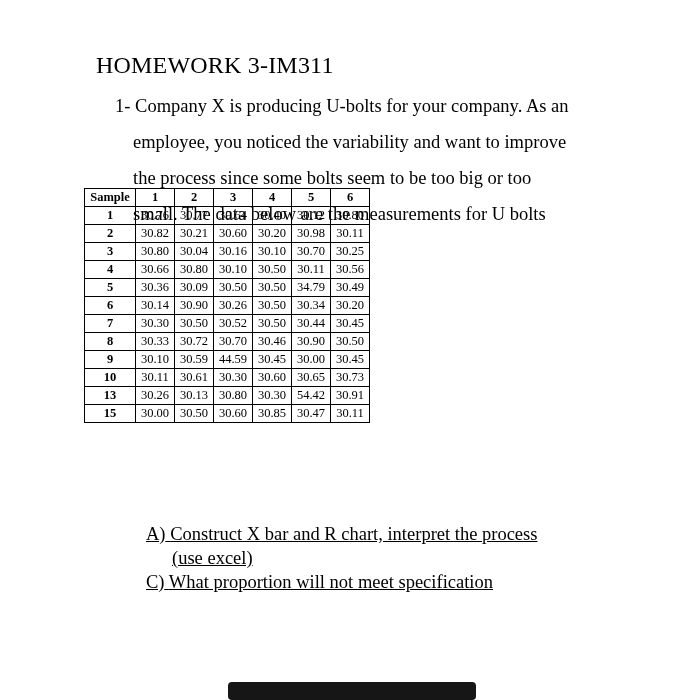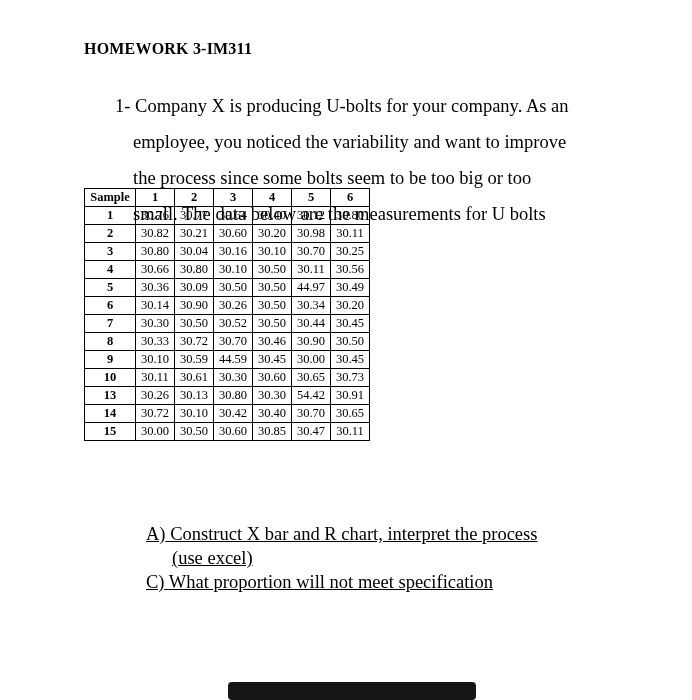--- a/index.html
+++ b/index.html
@@ -17,23 +17,23 @@
     position: relative;
     width: 692px;
     height: 700px;
     background: #ffffff;
     overflow: hidden;
   }
   .title {
     position: absolute;
     left: 84px;
     top: 40px;
-    margin: 0;
-    font-size: 16px;
-    font-weight: bold;
+    margin: 12px;
+    font-size: 24px;
+    font-weight: normal;
     letter-spacing: 0.2px;
   }
   .problem {
     position: absolute;
     left: 115px;
     top: 88px;
     margin: 0;
     width: 540px;
     font-size: 18.5px;
     line-height: 36px;
@@ -150,21 +150,21 @@
           <td>30.50</td>
           <td>30.11</td>
           <td>30.56</td>
         </tr>
         <tr>
           <td>5</td>
           <td>30.36</td>
           <td>30.09</td>
           <td>30.50</td>
           <td>30.50</td>
-          <td>44.97</td>
+          <td>34.79</td>
           <td>30.49</td>
         </tr>
         <tr>
           <td>6</td>
           <td>30.14</td>
           <td>30.90</td>
           <td>30.26</td>
           <td>30.50</td>
           <td>30.34</td>
           <td>30.20</td>
@@ -208,29 +208,20 @@
         <tr>
           <td>13</td>
           <td>30.26</td>
           <td>30.13</td>
           <td>30.80</td>
           <td>30.30</td>
           <td>54.42</td>
           <td>30.91</td>
         </tr>
         <tr>
-          <td>14</td>
-          <td>30.72</td>
-          <td>30.10</td>
-          <td>30.42</td>
-          <td>30.40</td>
-          <td>30.70</td>
-          <td>30.65</td>
-        </tr>
-        <tr>
           <td>15</td>
           <td>30.00</td>
           <td>30.50</td>
           <td>30.60</td>
           <td>30.85</td>
           <td>30.47</td>
           <td>30.11</td>
         </tr>
       </tbody>
   </table>

